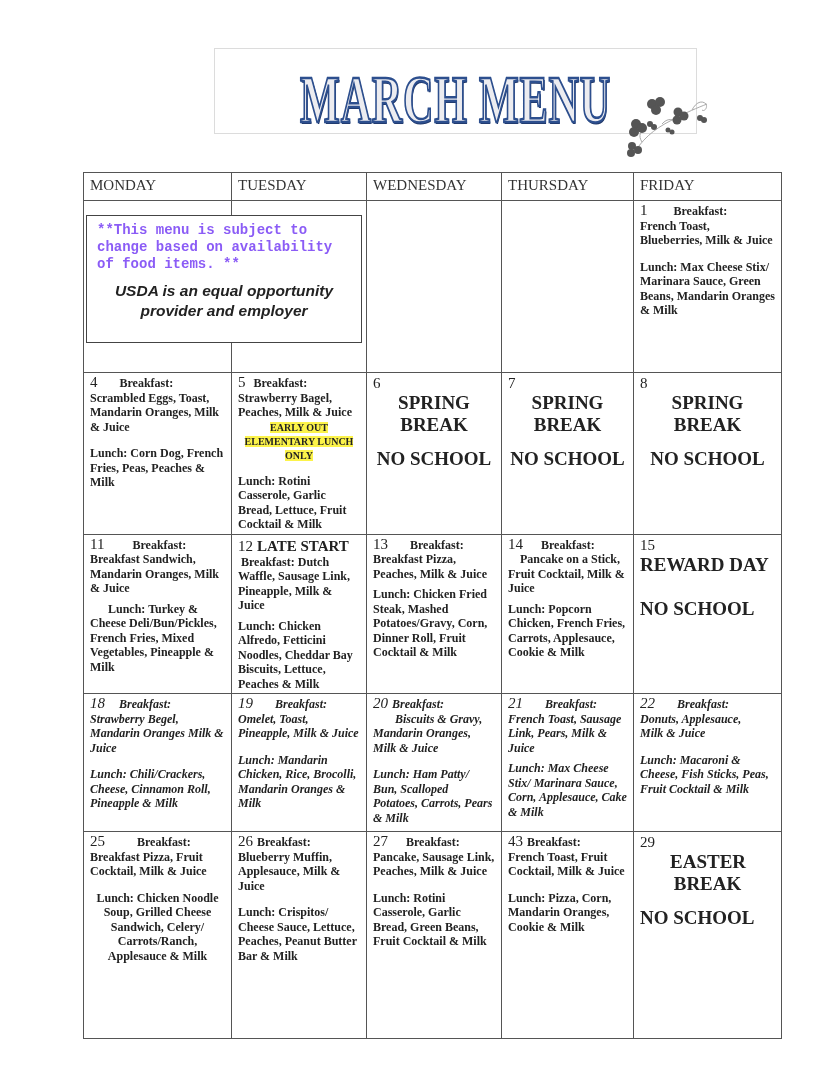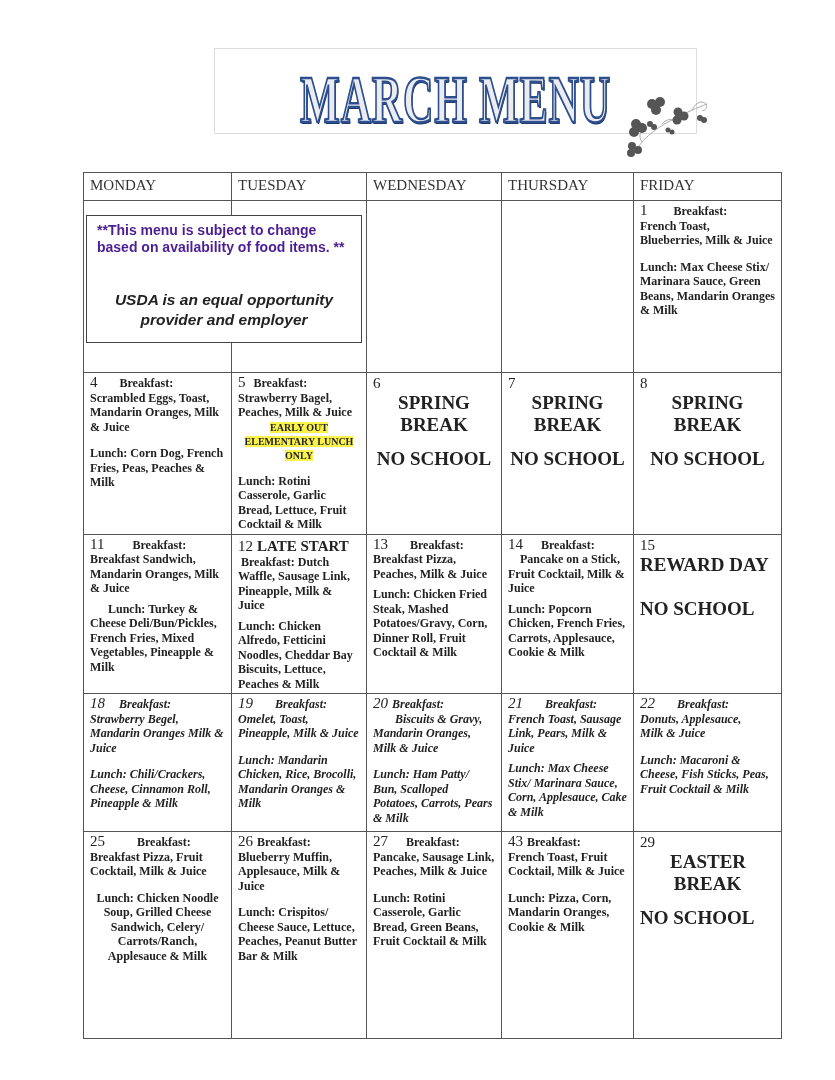--- a/index.html
+++ b/index.html
@@ -33,24 +33,24 @@
   .center { text-align: center; }
   .hl { background: #fcf34a; font-size: 10px; font-weight: bold; line-height: 12px;
         display: inline; }
   .hl-wrap { text-align: center; line-height: 12px; }
   .big { font-weight: bold; font-size: 19px; line-height: 22px; color: #222; }
   .bigc { text-align: center; }
   .late { font-weight: bold; font-size: 15px; }
 
   .notice { position: absolute; left: 86px; top: 215px; width: 276px; height: 128px;
             border: 1.5px solid #444; box-sizing: border-box; background: #fff; padding: 6px 10px; }
-  .notice-1 { font-family: Liberation Sans, sans-serif; font-weight: bold; font-size: 14px;
-              line-height: 17px; color: #4c1d95; }
+  .notice-1 { font-family: Liberation Mono, monospace; font-weight: bold; font-size: 14px;
+              line-height: 17px; color: #8b5cf6; }
   .notice-2 { font-family: "Liberation Sans", sans-serif; font-weight: bold; font-style: italic;
-              font-size: 15.5px; line-height: 20px; text-align: center; margin-top: 34px; color: #222; }
+              font-size: 15.5px; line-height: 20px; text-align: center; margin-top: 8px; color: #222; }
   tr.r0 td { height: 172px; margin-top: 26px; }
   tr.r1 td { height: 152px; }
   tr.r2 td { height: 152px; }
   tr.r3 td { height: 138px; font-style: italic; }
   tr.r4 td { height: 207px; }
 </style>
 </head>
 <body>
 
 <div class="title-box">

